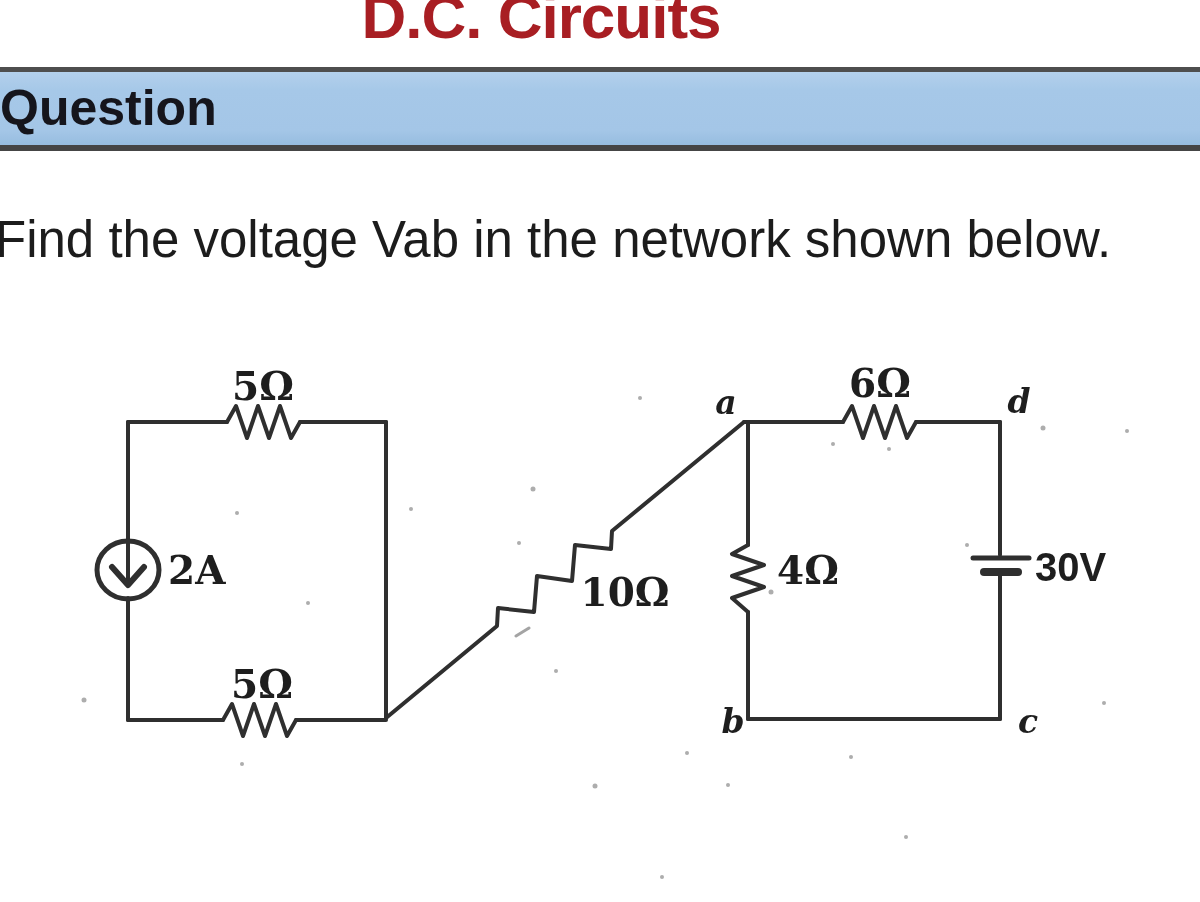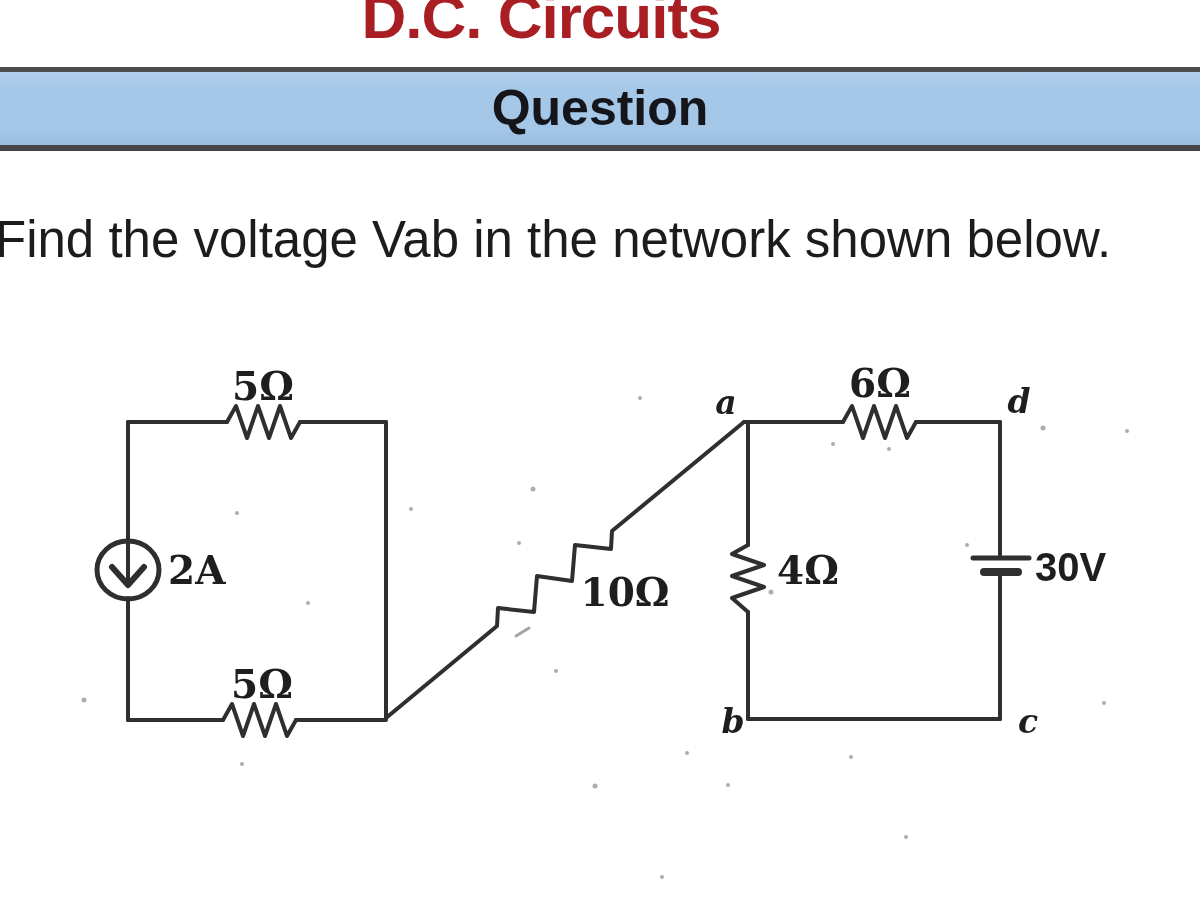--- a/index.html
+++ b/index.html
@@ -16,21 +16,20 @@
     font-family: "Liberation Sans", sans-serif;
     font-size: 62px; font-weight: bold; letter-spacing: -1px;
     color: #a81e23; line-height: 1;
   }
   .banner {
     position: absolute; top: 67px; left: 0; right: 0;
     height: 73px;
     background: linear-gradient(#b3d0ec, #a6c8e8 25%, #a4c6e7 80%, #97bde0);
     border-top: 5px solid #4e4e4e;
     border-bottom: 6px solid #454545;
-    text-align: center;
   }
   .banner span {
     font-family: "Liberation Sans", sans-serif;
     font-size: 50px; font-weight: bold; color: #15151c;
     line-height: 73px;
   }
   .question {
     position: absolute; top: 210px; left: -5px; right: 0;
     margin: 0;
     font-family: "Liberation Sans", sans-serif;

